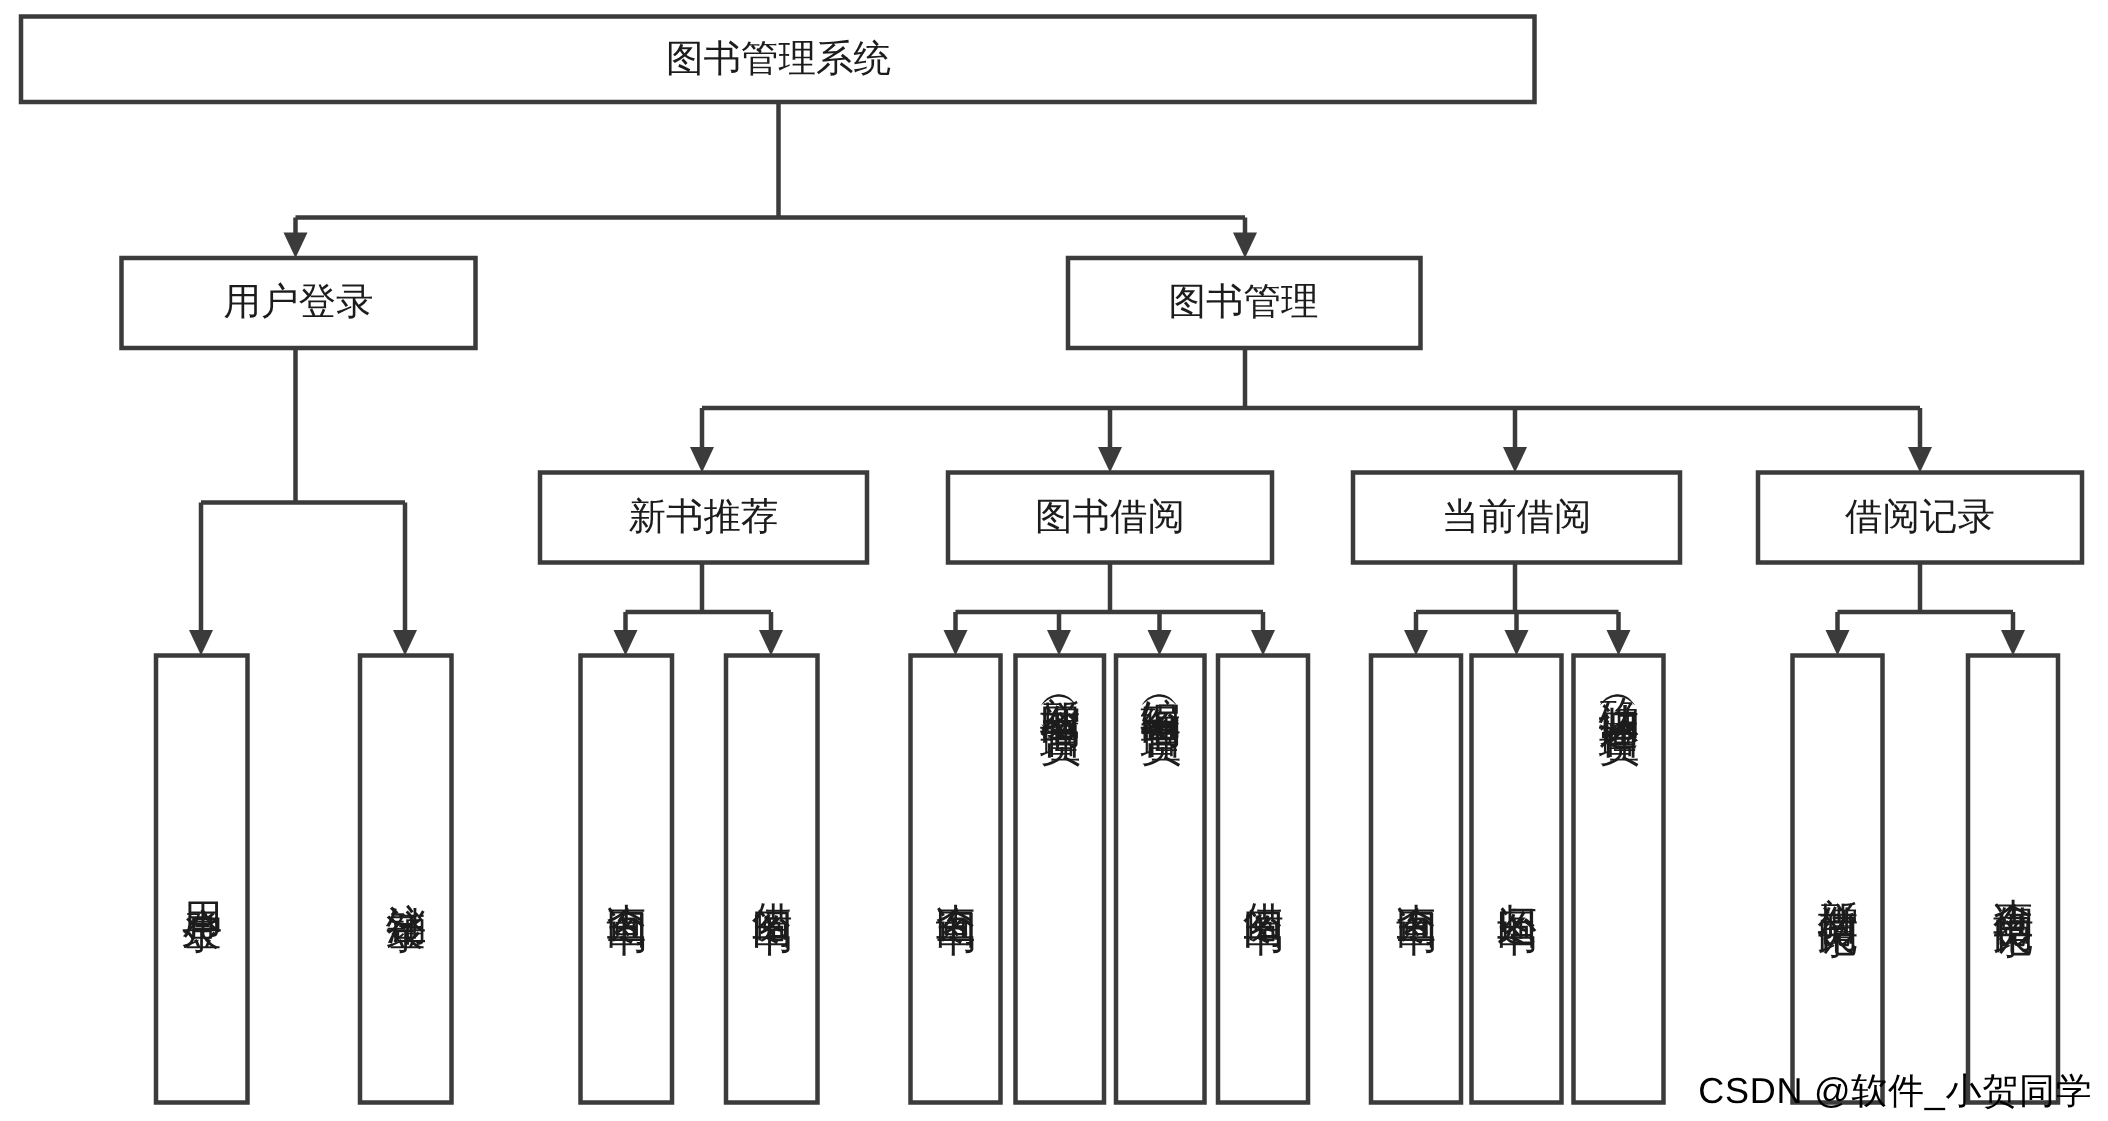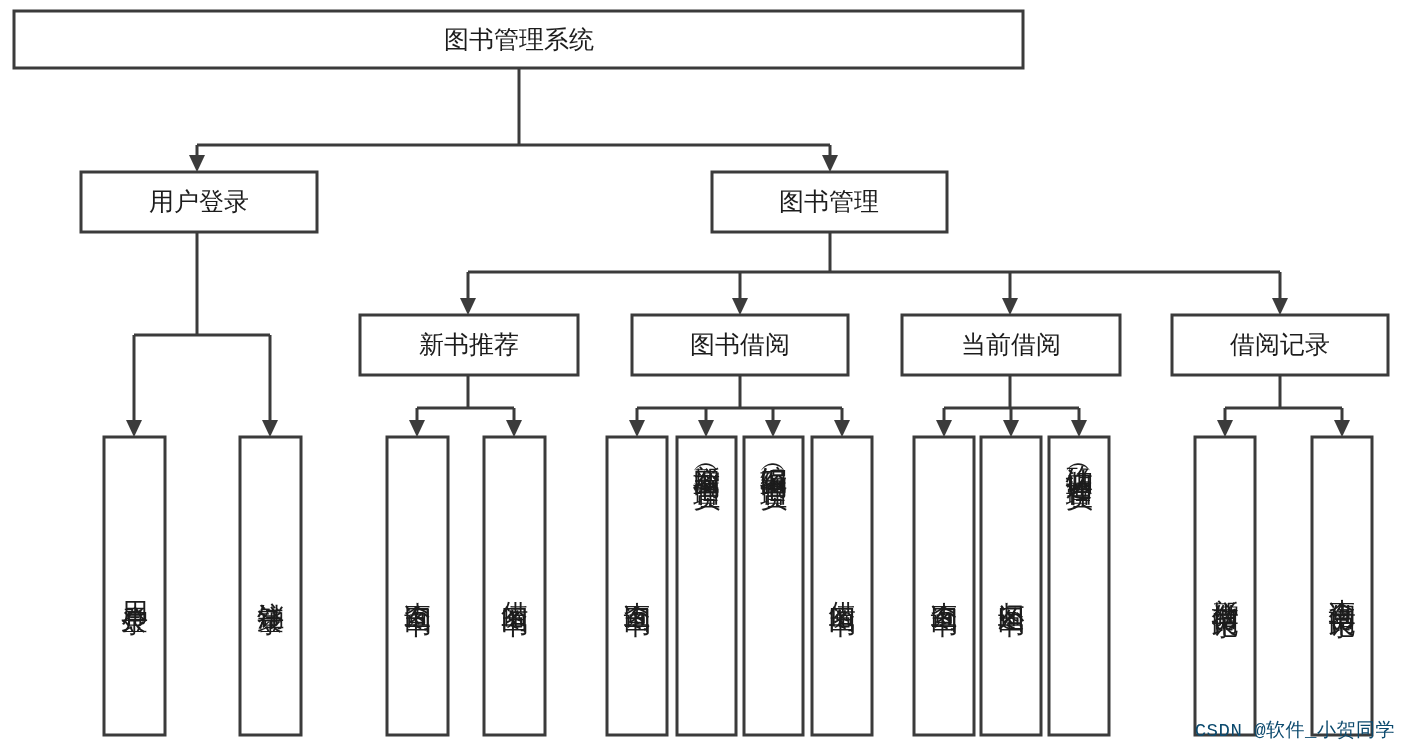--- a/index.html
+++ b/index.html
@@ -70,23 +70,23 @@
     line-height: 1.06;
     letter-spacing: 3px;
     color: #1c1c1c;
     white-space: nowrap;
     text-align: center;
   }
   .watermark {
     position: absolute;
     right: 10px;
     bottom: 4px;
-    font-family: Liberation Mono, monospace;
-    font-size: 19px;
-    color: #0c4a6e;
+    font-family: Liberation Sans, sans-serif;
+    font-size: 24px;
+    color: #000000;
     letter-spacing: 0.5px;
     white-space: nowrap;
   }
 </style>
 </head>
 <body>
 
 <div id="diagram-root">
 
   <svg id="tree-svg" viewBox="0 0 1405 747" xmlns="http://www.w3.org/2000/svg">

